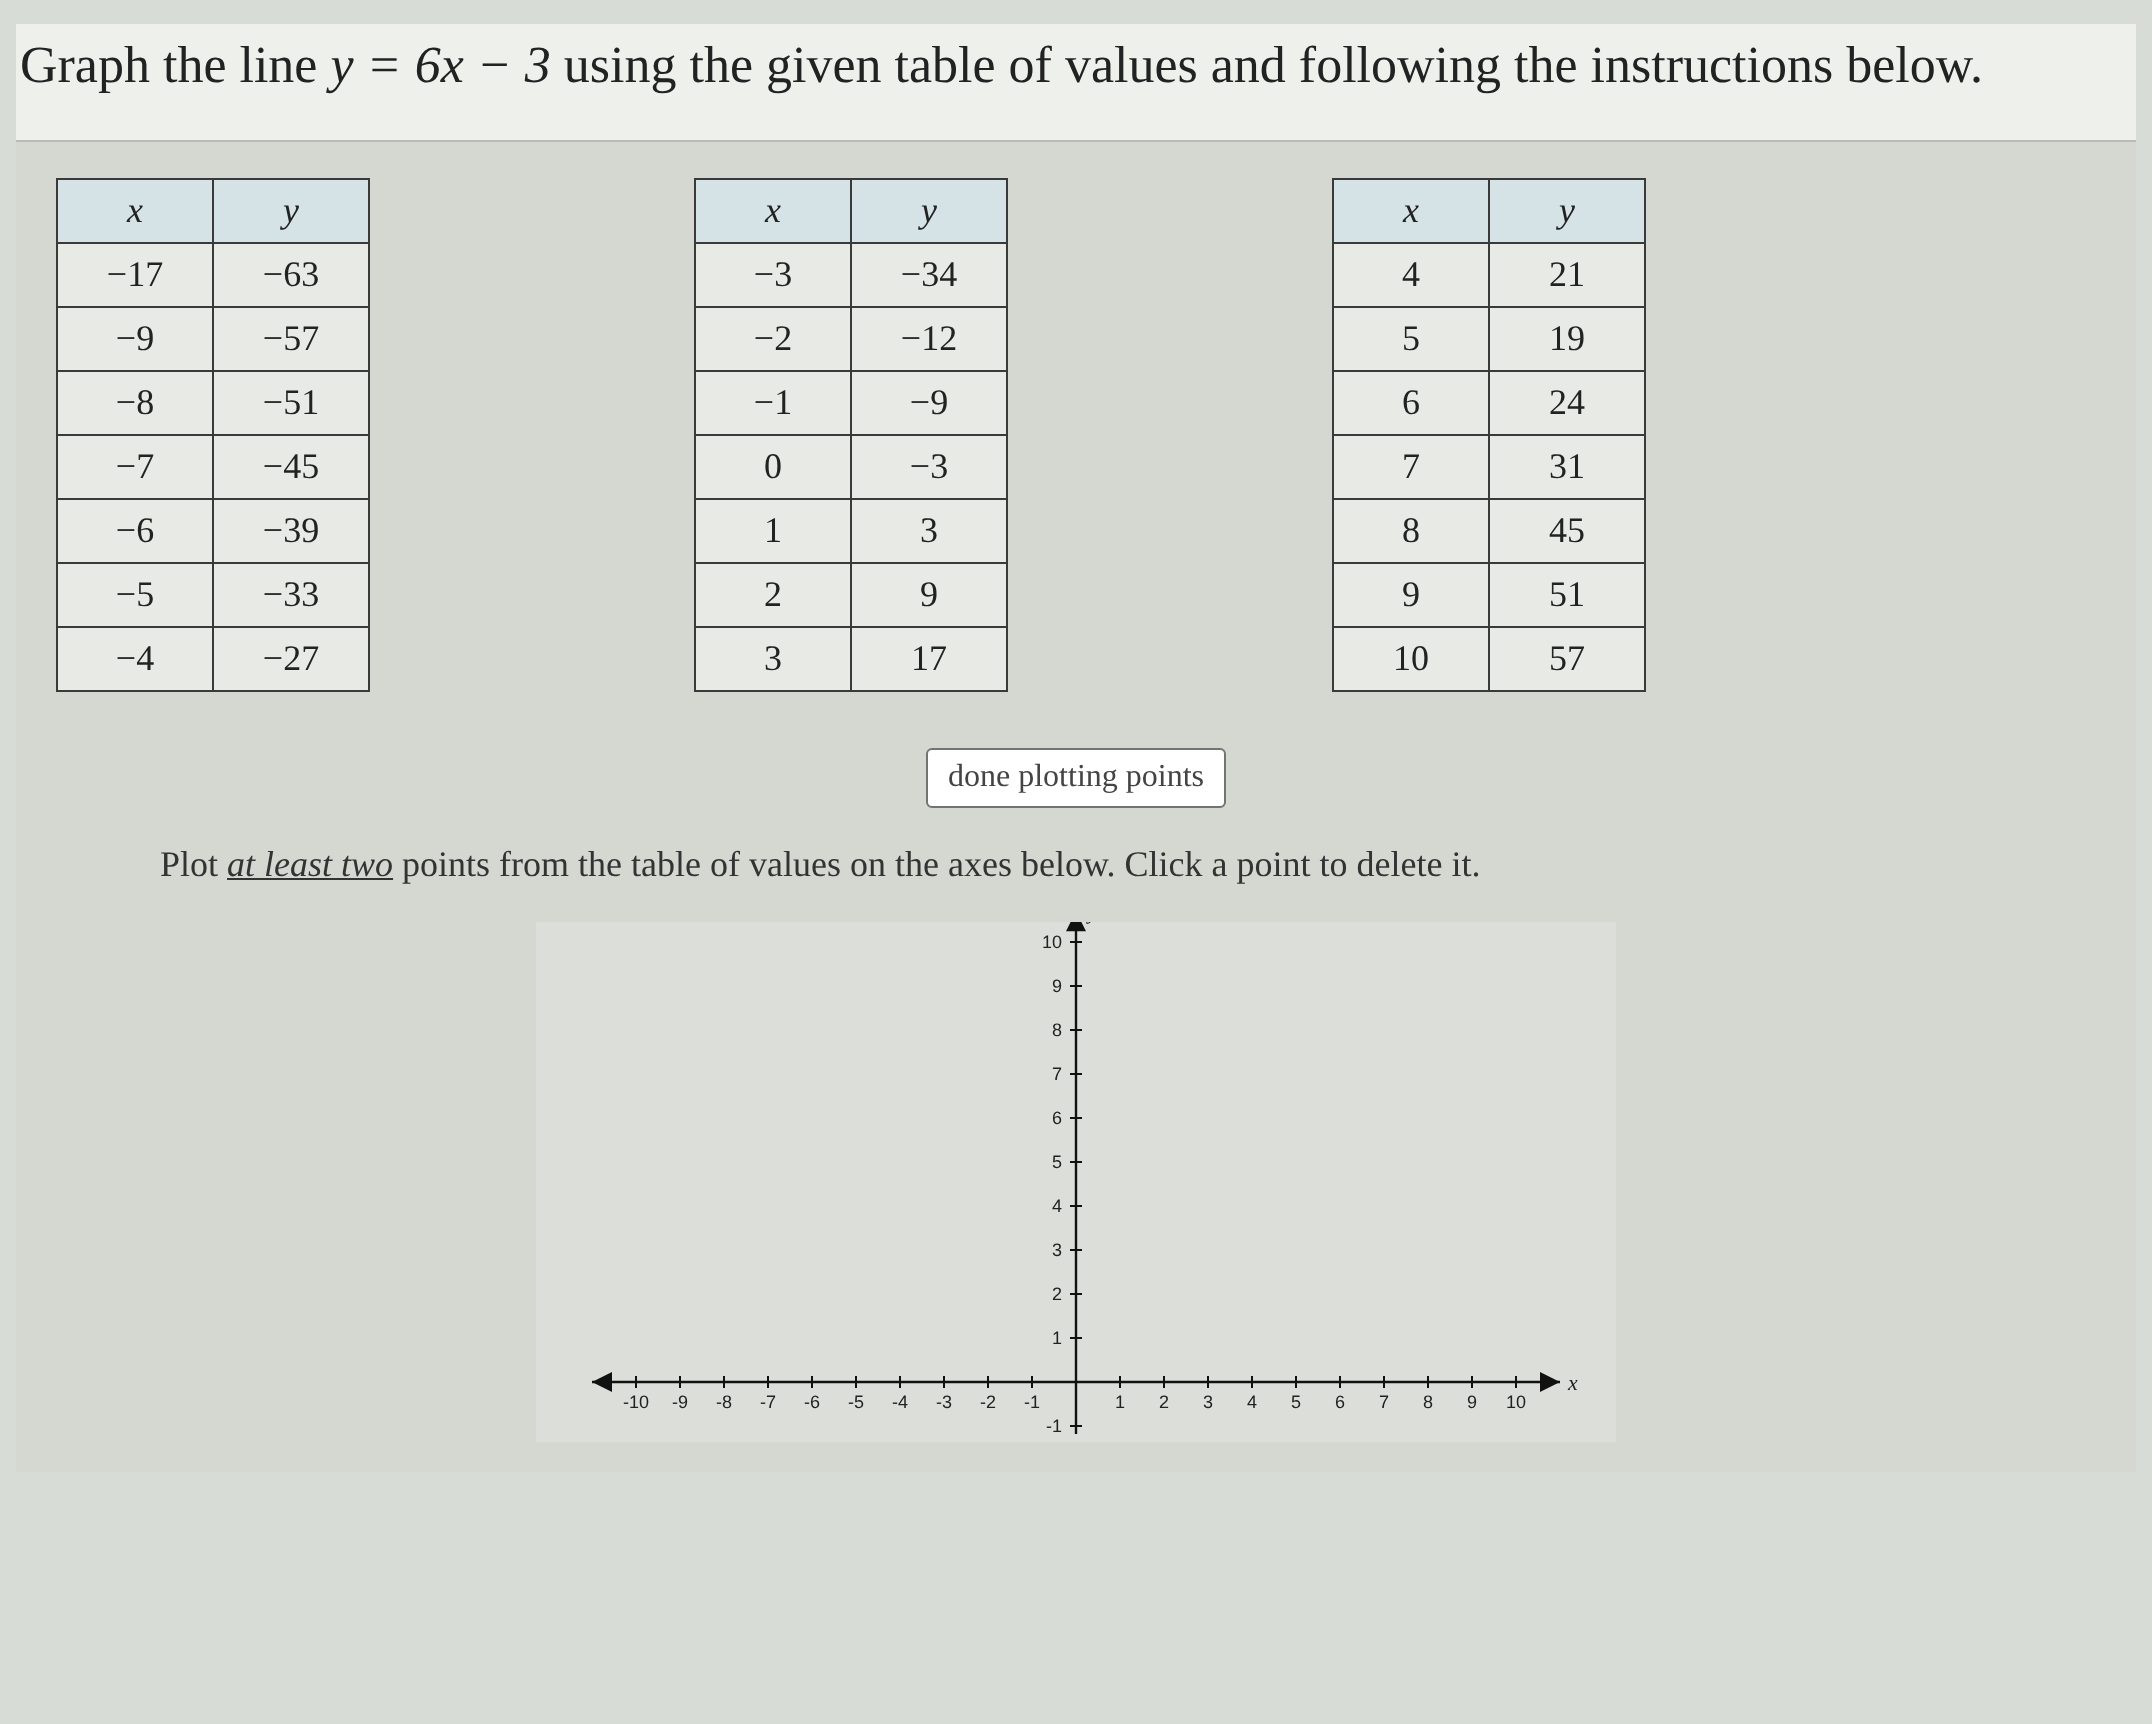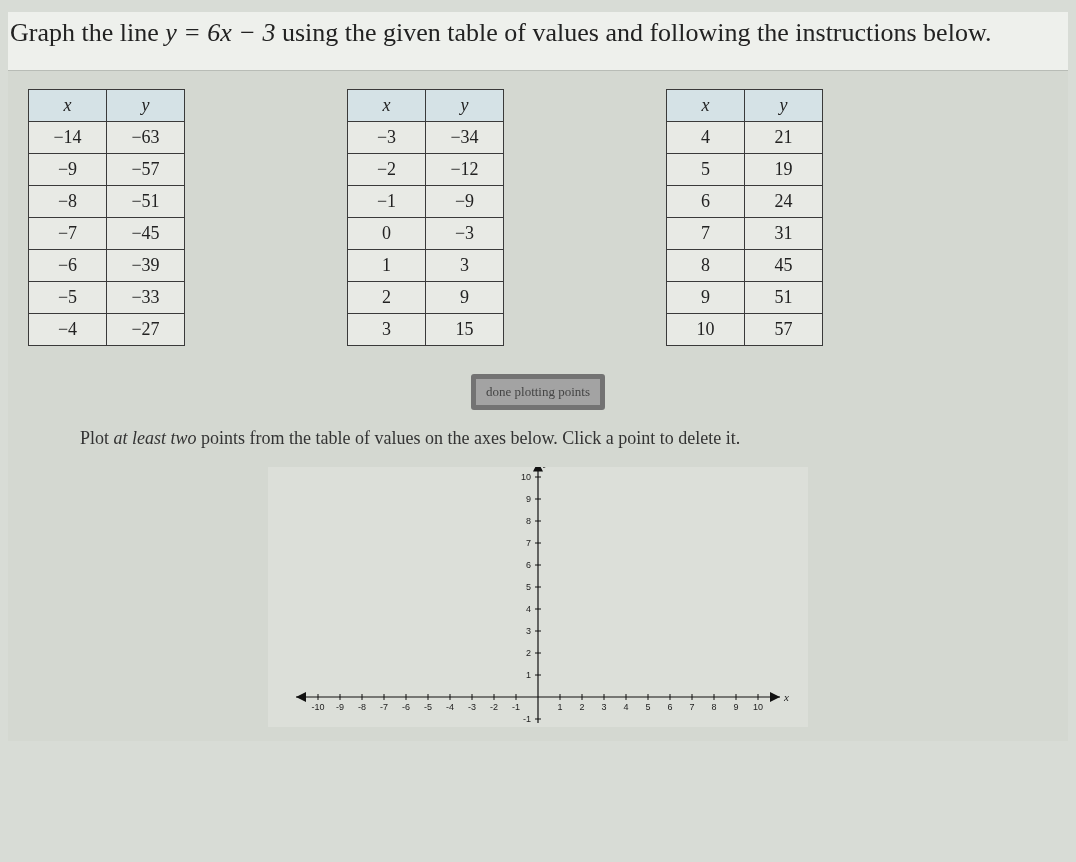--- a/index.html
+++ b/index.html
@@ -46,38 +46,38 @@
 }
 table.data-table th {
   background: #d5e2e6;
   font-style: italic;
 }
 .btn-row {
   text-align: center;
   margin: 6px 0 16px 0;
 }
 button.done-btn {
-  background: #a3a3a3;
-  border: 5px solid #737373;
+  background: #ffffff;
+  border: 1px solid #737373;
   border-radius: 3px;
-  font-size: 13px;
+  font-size: 16px;
   padding: 5px 10px;
   font-family: Georgia, serif;
   color: #444;
   cursor: pointer;
 }
 .instruction {
   font-size: 18px;
   color: #333;
   line-height: 1.4;
   padding-left: 62px;
   padding-right: 260px;
   margin-bottom: 16px;
 }
-.instruction em { font-style: italic; }
+.instruction em { font-style: italic; text-decoration: underline; }
 .graph-wrap {
   text-align: center;
 }
 svg.graph {
   background: #dcdfd9;
 }
 svg .axis { stroke: #111; stroke-width: 1.2; fill: none; }
 svg .arrow { fill: #111; }
 svg .tick { stroke: #111; stroke-width: 1; }
 svg .tick-label { font-size: 9px; fill: #222; font-family: Arial, sans-serif; }
@@ -95,21 +95,21 @@
     <div class="tables-row">
       <table class="data-table">
         <thead>
             <tr>
           <th>x</th>
           <th>y</th>
         </tr>
           </thead>
         <tbody>
           <tr>
-              <td>−14</td>
+              <td>−17</td>
               <td>−63</td>
             </tr>
           <tr>
               <td>−9</td>
               <td>−57</td>
             </tr>
           <tr>
               <td>−8</td>
               <td>−51</td>
             </tr>
@@ -158,21 +158,21 @@
           <tr>
               <td>1</td>
               <td>3</td>
             </tr>
           <tr>
               <td>2</td>
               <td>9</td>
             </tr>
           <tr>
               <td>3</td>
-              <td>15</td>
+              <td>17</td>
             </tr>
         </tbody>
       </table>
       <table class="data-table">
         <thead>
             <tr>
           <th>x</th>
           <th>y</th>
         </tr>
           </thead>

